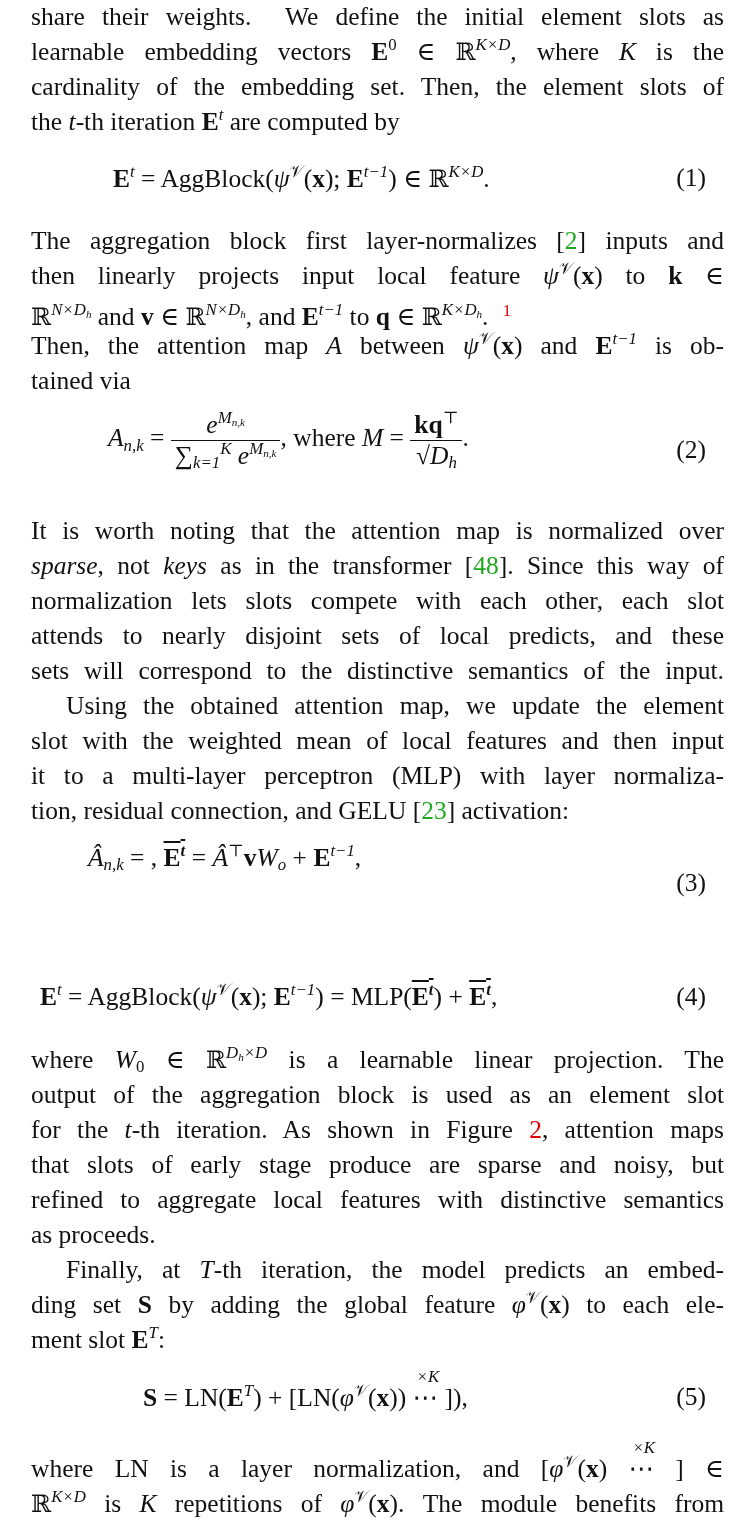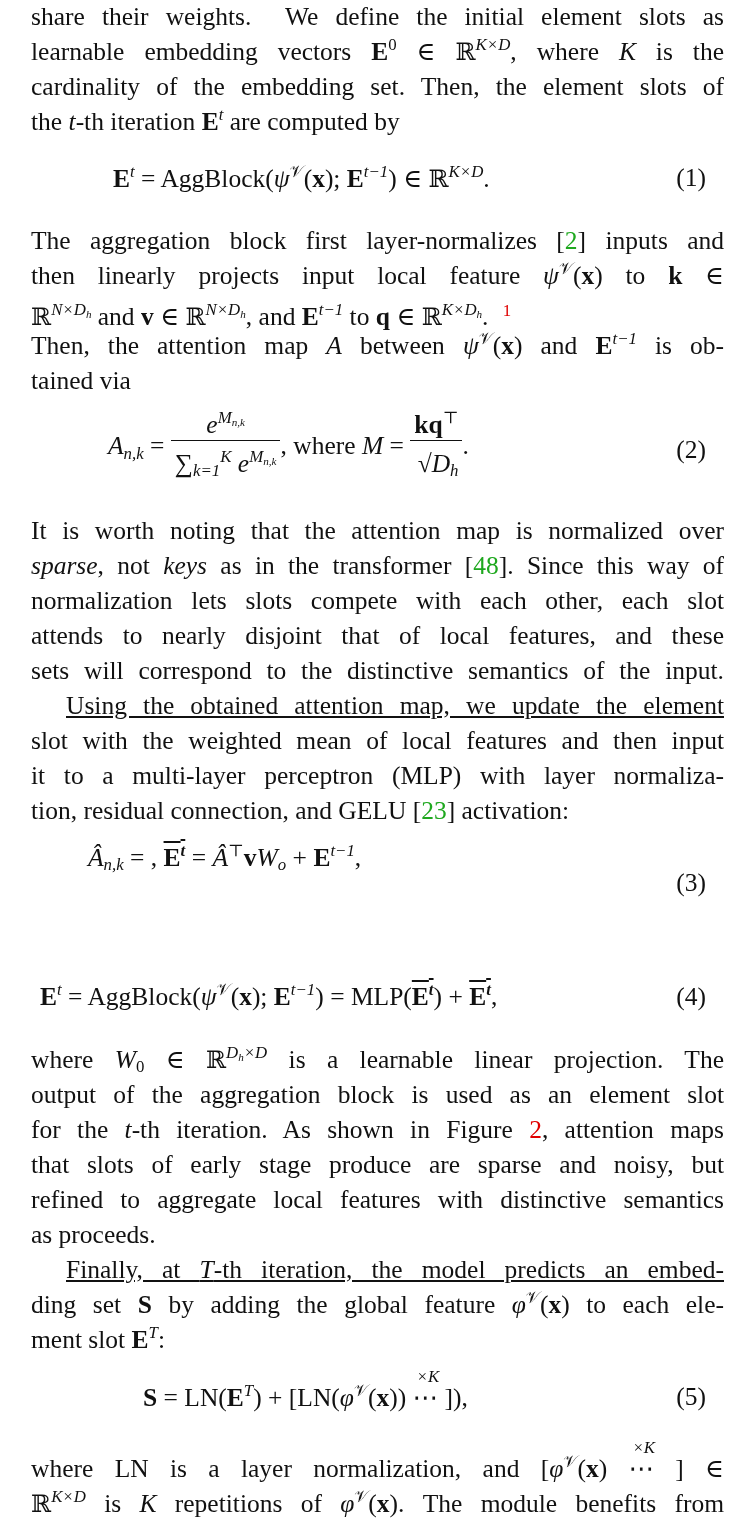--- a/index.html
+++ b/index.html
@@ -8,38 +8,38 @@
       font-family: "Liberation Serif", "DejaVu Serif", serif;
       color: #111;
     }
     .page { position: relative; padding: 0 12px 0 13px; }
     .line {
       position: absolute; left: 31px; width: 693px;
       font-size: 25.5px; line-height: 34.5px; white-space: nowrap;
       text-align: justify; text-align-last: justify;
     }
     .line.last { text-align-last: left; }
-    .line.indent { padding-left: 35px; width: 658px; text-decoration: underline; }
+    .line.indent { padding-left: 35px; width: 658px; }
     .b { font-weight: bold; }
     .i { font-style: italic; }
     sup, sub { font-size: 0.66em; line-height: 0; }
     sup { vertical-align: 0.62em; }
     sub { vertical-align: -0.25em; }
     .cite { color: #1fa81f; }
     .ref { color: #e00000; }
     .fn { color: #e00000; font-size: 0.66em; vertical-align: 0.55em; margin-left: 8px; }
     .eq {
       position: absolute; left: 0; width: 706px; height: 60px;
       font-size: 25.5px; white-space: nowrap;
     }
     .eq .body { position: absolute; top: 0; }
     .eq .num { position: absolute; right: 0; top: 0; }
     .frac { display: inline-block; vertical-align: middle; text-align: center; }
     .frac .n { display: block; padding: 0 4px; }
-    .frac .d { display: block; border-top: 1.6px solid #111; padding: 8px 4px; text-align: right; }
+    .frac .d { display: block; border-top: 1.6px solid #111; padding: 0 4px; }
     .ovl { text-decoration: overline; }
     .bb { font-family: "DejaVu Serif", serif; font-size: 0.95em; }
   </style>
 </head>
 <body>
 
 <div class="page">
 
   <div class="line" style="top:0px">share their weights.&nbsp; We define the initial element slots as</div>
   <div class="line" style="top:35px">learnable embedding vectors <span class="b">E</span><sup>0</sup> ∈ <span class="bb">ℝ</span><sup class="i">K×D</sup>, where <span class="i">K</span> is the</div>
@@ -63,21 +63,21 @@
       <span class="frac"><span class="n"><span class="i">e</span><sup class="i">M<sub>n,k</sub></sup></span><span class="d">∑<sub class="i">k=1</sub><sup class="i">K</sup> <span class="i">e</span><sup class="i">M<sub>n,k</sub></sup></span></span>,
       where <span class="i">M</span> =
       <span class="frac"><span class="n"><span class="b">kq</span><sup>⊤</sup></span><span class="d">√<span class="i">D</span><sub class="i">h</sub></span></span>.
     </span>
     <span class="num" style="top:25px">(2)</span>
   </div>
 
   <div class="line" style="top:514px">It is worth noting that the attention map is normalized over</div>
   <div class="line" style="top:549px"><span class="i">sparse</span>, not <span class="i">keys</span> as in the transformer [<span class="cite">48</span>]. Since this way of</div>
   <div class="line" style="top:584px">normalization lets slots compete with each other, each slot</div>
-  <div class="line" style="top:619px">attends to nearly disjoint that of local features, and these</div>
+  <div class="line" style="top:619px">attends to nearly disjoint sets of local predicts, and these</div>
   <div class="line" style="top:654px">sets will correspond to the distinctive semantics of the input.</div>
 
   <div class="line indent" style="top:689px">Using the obtained attention map, we update the element</div>
   <div class="line" style="top:724px">slot with the weighted mean of local features and then input</div>
   <div class="line" style="top:759px">it to a multi-layer perceptron (MLP) with layer normaliza-</div>
   <div class="line last" style="top:794px">tion, residual connection, and GELU [<span class="cite">23</span>] activation:</div>
 
   <div class="eq" style="top:843px; height:90px">
     <span class="body" style="left:88px">
       <span class="i">Â</span><sub class="i">n,k</sub> =

